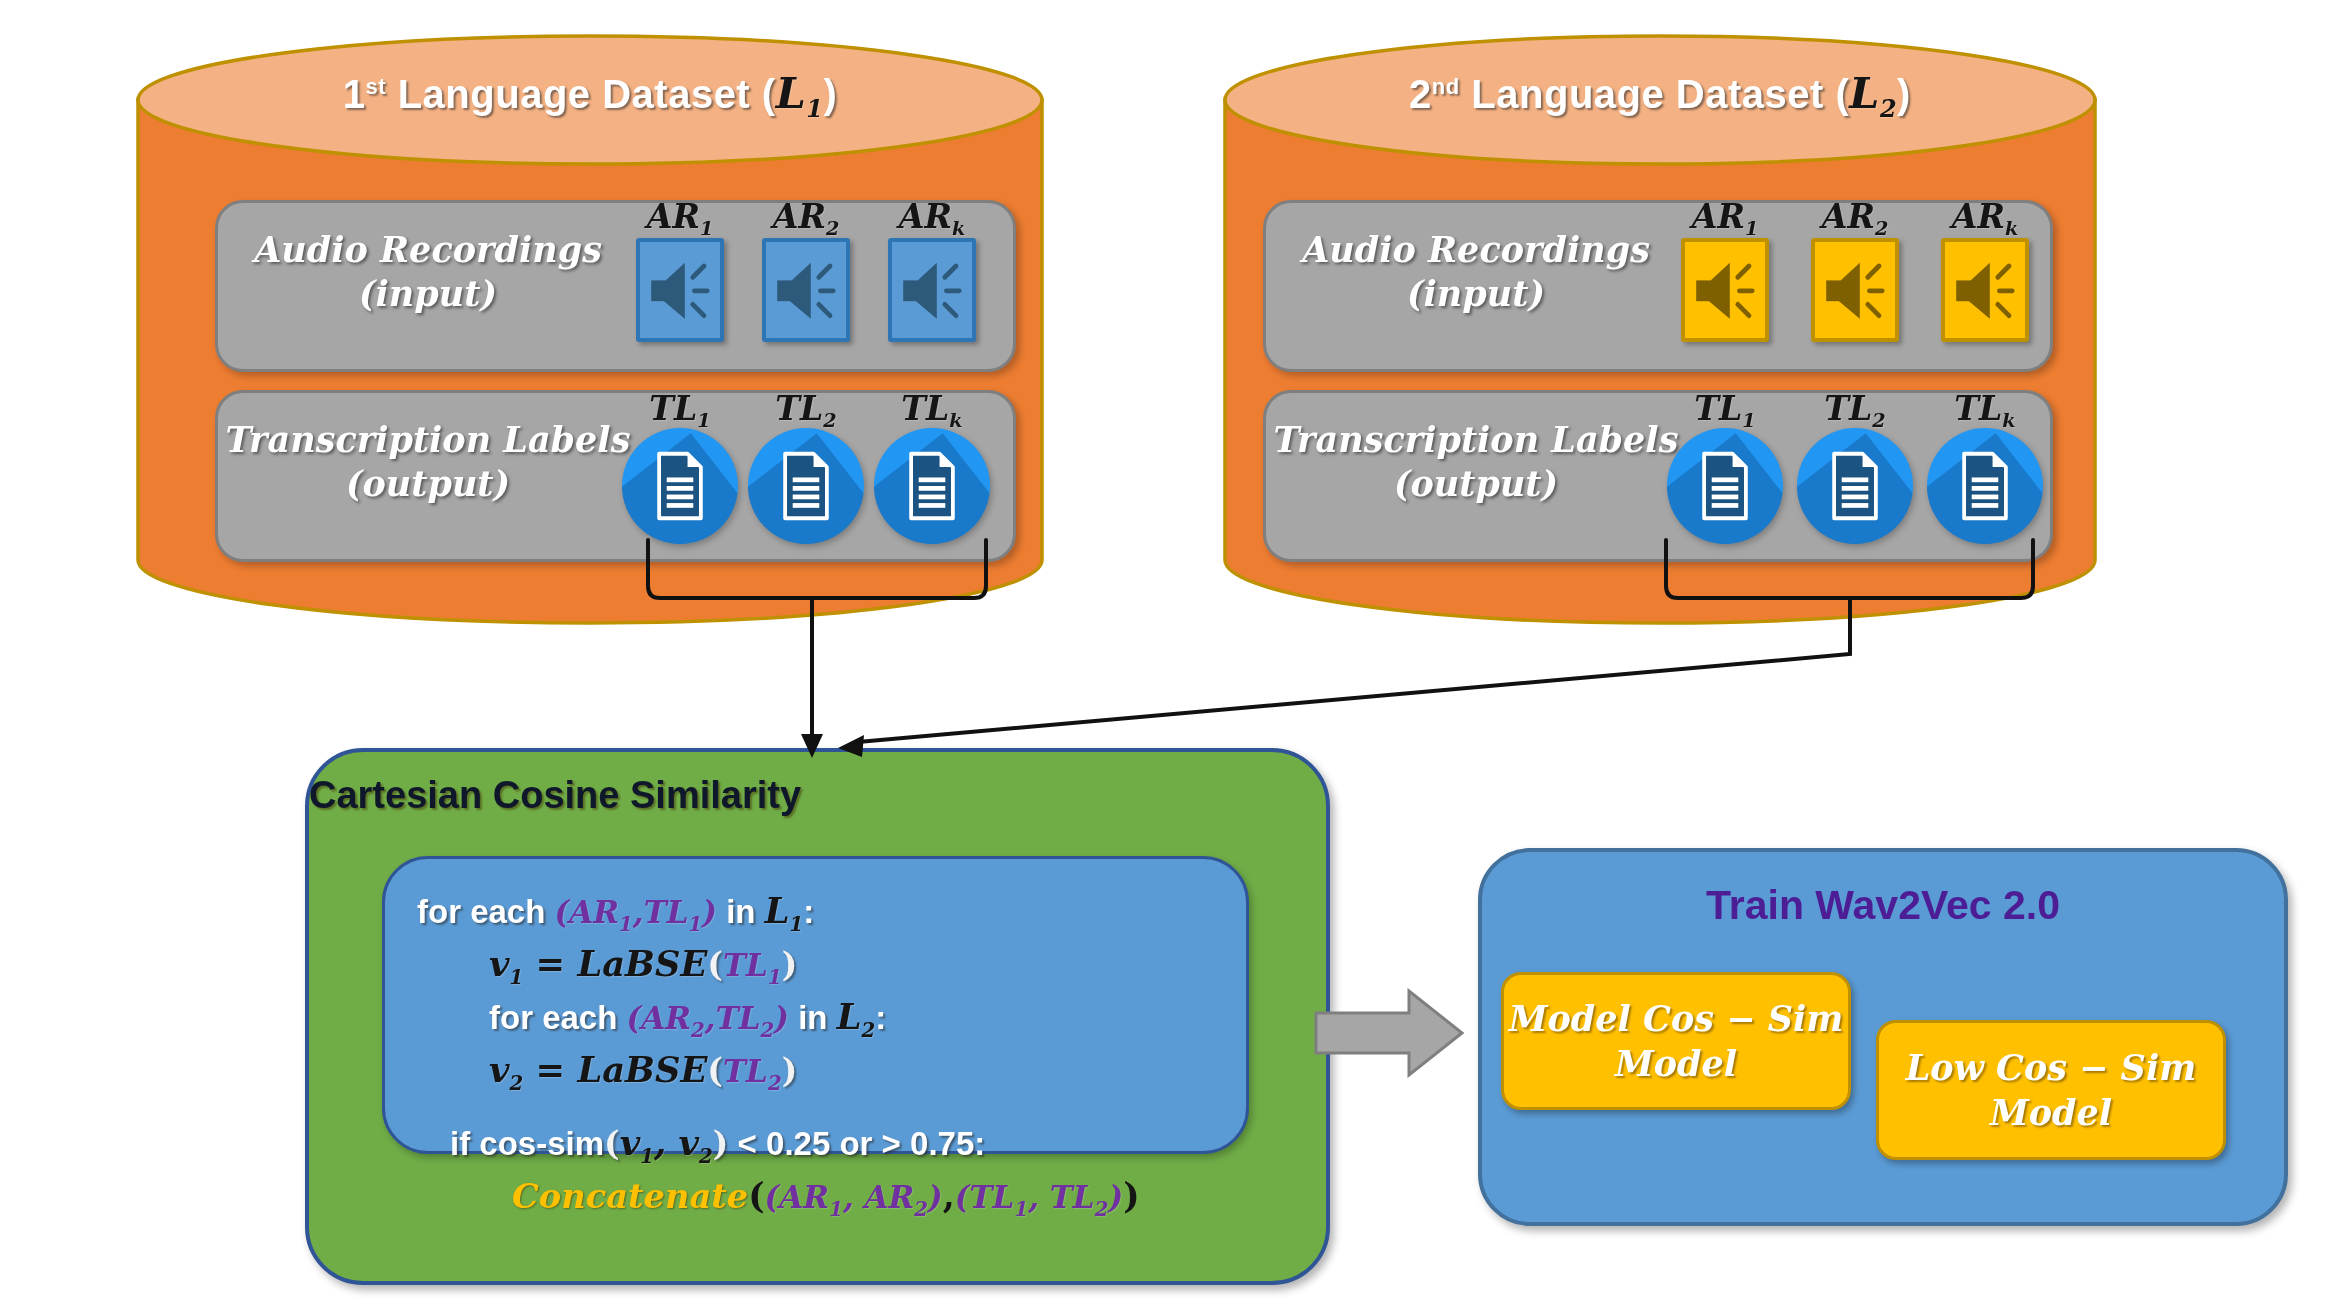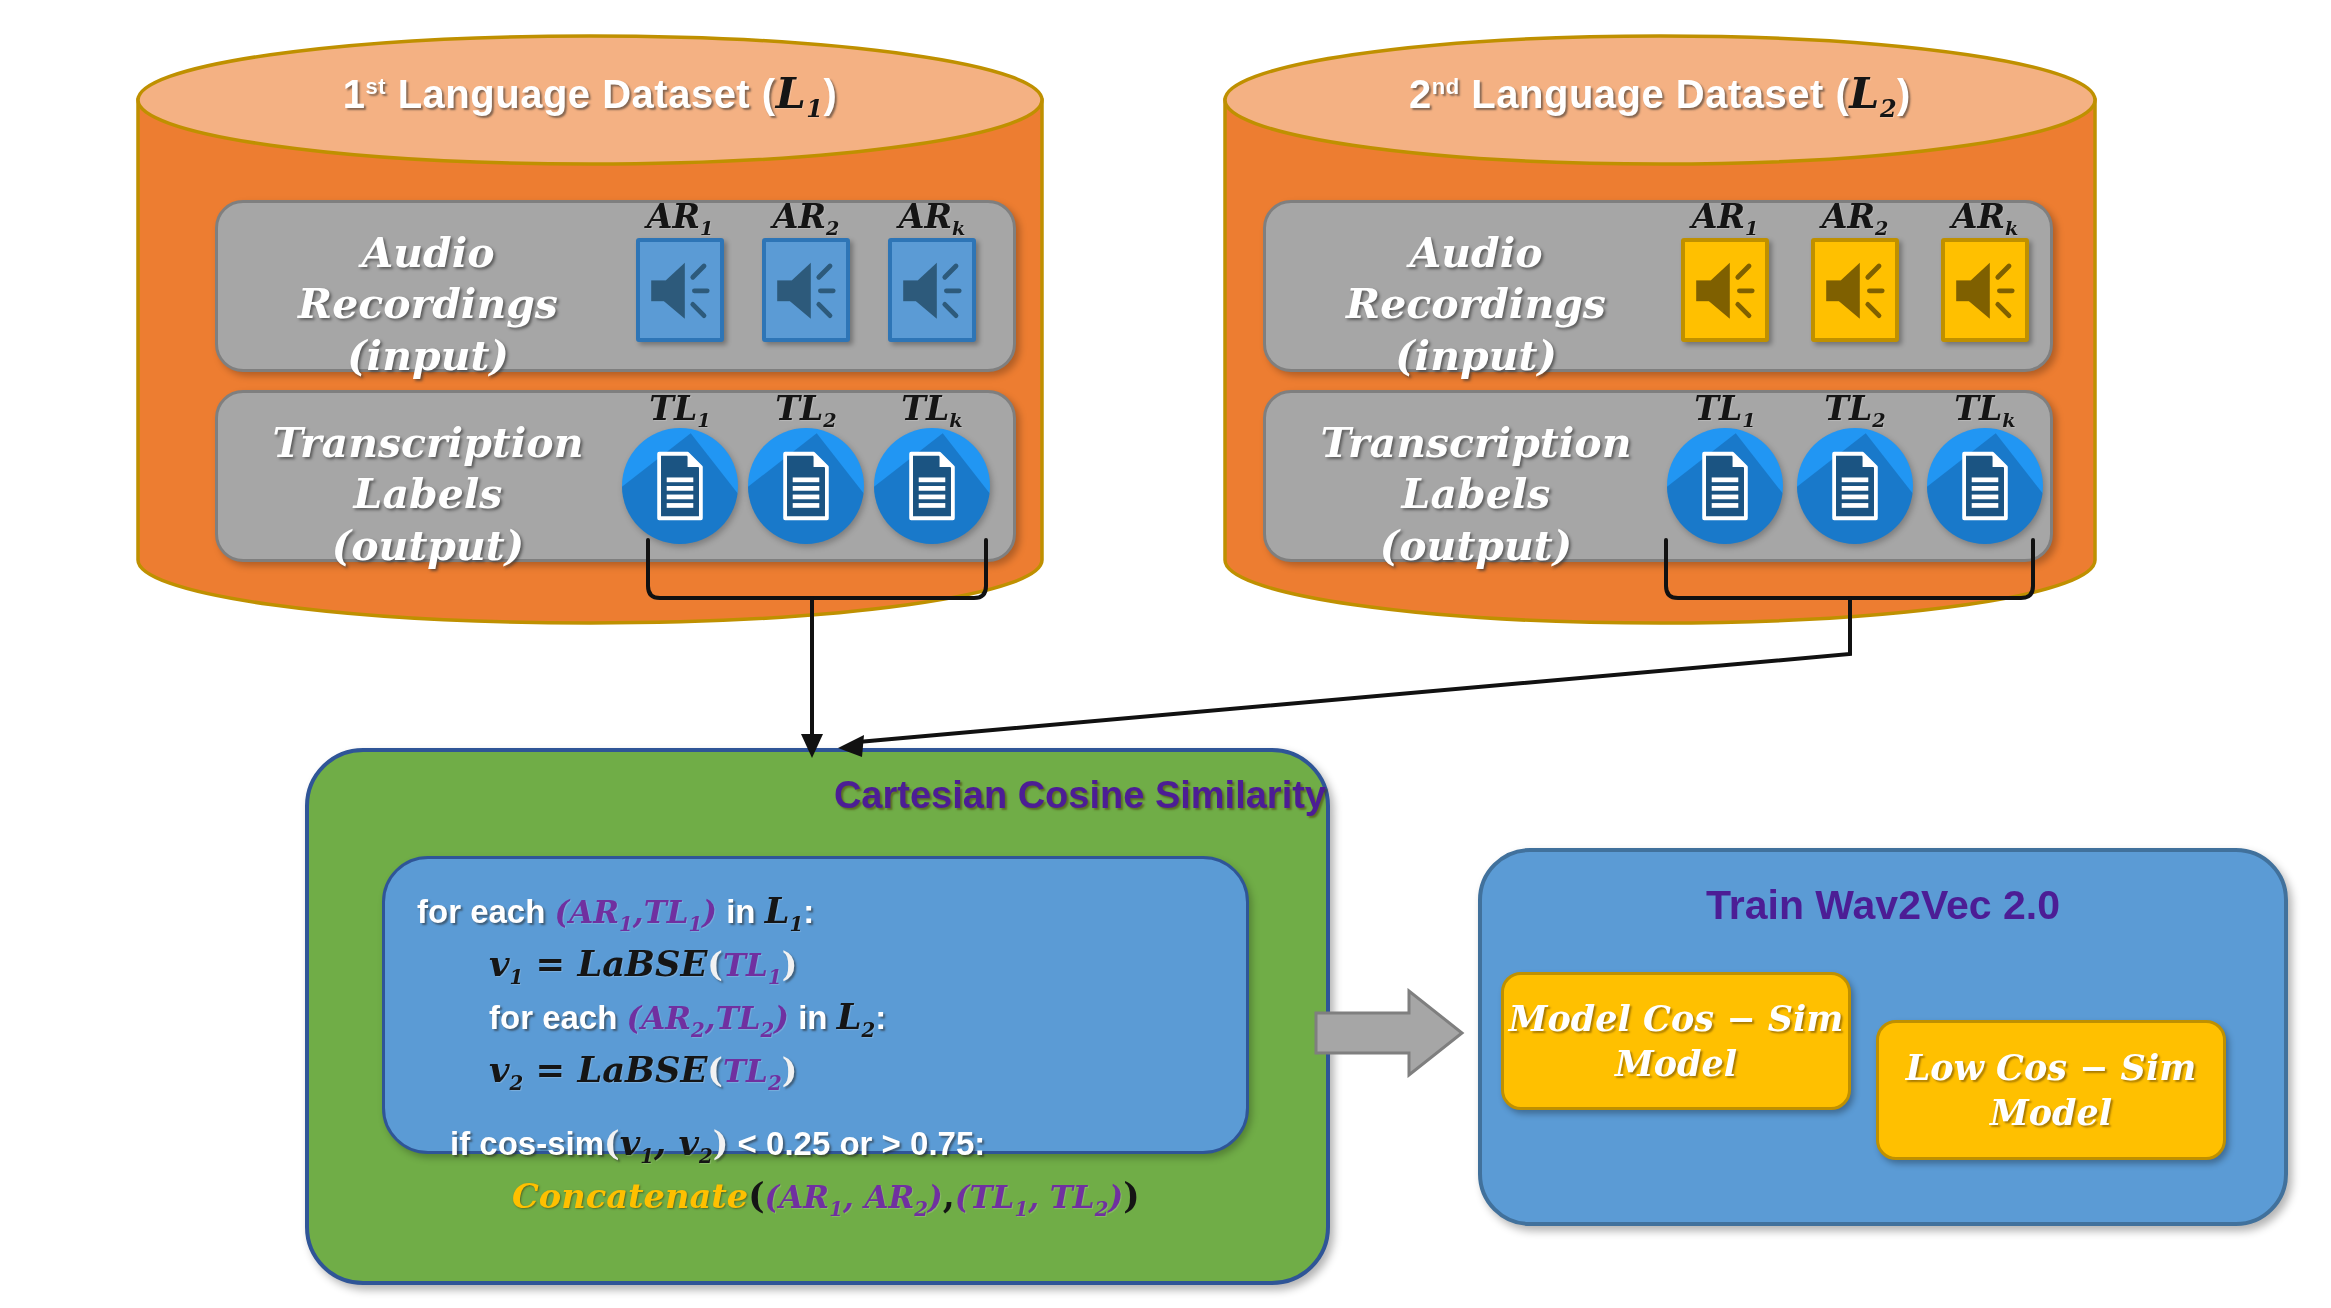--- a/index.html
+++ b/index.html
@@ -12,21 +12,21 @@
              text-shadow:2px 3px 3px rgba(90,50,10,0.45);letter-spacing:0.5px;z-index:4;}
   .cyl-title sup{font-size:0.55em;line-height:0;}
   .cyl-title sub{font-size:0.6em;line-height:0;}
 
   
   .section-box{position:absolute;width:801px;height:172px;background:#a6a6a6;
                border:3px solid #7f7f7f;border-radius:28px;box-sizing:border-box;
                box-shadow:4px 4px 7px rgba(0,0,0,0.25);z-index:3;}
   .section-label{position:absolute;text-align:center;color:#ffffff;
                  font-family:"DejaVu Serif","Liberation Serif",serif;
-                 font-weight:bold;font-style:italic;font-size:41px;line-height:1.25;
+                 font-weight:bold;font-style:italic;font-size:35px;line-height:1.25;
                  text-shadow:2px 2px 3px rgba(50,50,50,0.65);z-index:4;}
 
   
   .icon-col{position:absolute;width:116px;text-align:center;z-index:4;}
   .icon-label{font-family:"DejaVu Serif","Liberation Serif",serif;font-weight:bold;font-style:italic;
               font-size:31px;color:#111111;height:38px;line-height:38px;
               text-shadow:1px 1px 2px rgba(255,255,255,0.25);}
   .icon-label sub{font-size:0.62em;line-height:0;}
 
   .speaker-box{width:88px;height:104px;margin:2px auto 0 auto;border-radius:3px;
@@ -39,22 +39,22 @@
               background:#2196f3;overflow:hidden;box-shadow:2px 3px 6px rgba(0,0,0,0.25);}
   .doc-circle::before{content:'';position:absolute;left:-38%;top:38%;width:150%;height:120%;
               background:rgba(8,55,110,0.30);transform:rotate(-38deg);}
   .doc-circle svg{position:absolute;left:50%;top:50%;width:62px;height:74px;
               transform:translate(-50%,-50%);}
 
   
   .green-box{position:absolute;left:305px;top:748px;width:1025px;height:537px;
              background:#70ad47;border:4px solid #2f5597;border-radius:58px;
              box-sizing:border-box;box-shadow:4px 5px 8px rgba(0,0,0,0.3);z-index:3;}
-  .green-title{position:absolute;left:0;right:0;top:22px;text-align:right;
-               font-weight:bold;font-size:38px;color:#4c1d95;
+  .green-title{position:absolute;left:0;right:0;top:22px;text-align:left;
+               font-weight:bold;font-size:38px;color:#0f172a;
                text-shadow:2px 2px 2px rgba(70,50,0,0.5);}
   .code-box{position:absolute;left:73px;top:104px;width:867px;height:298px;
             background:#5b9bd5;border:3px solid #2f5597;border-radius:46px;
             box-sizing:border-box;box-shadow:3px 4px 7px rgba(0,0,0,0.25);
             padding-top:25px;}
   .code-line{height:53px;line-height:53px;font-weight:bold;font-size:33px;color:#ffffff;
              white-space:nowrap;}
   .ind0{padding-left:32px;}
   .ind1{padding-left:84px;margin-left:20px;}
   .ind2{padding-left:65px;margin-top:20px;}

